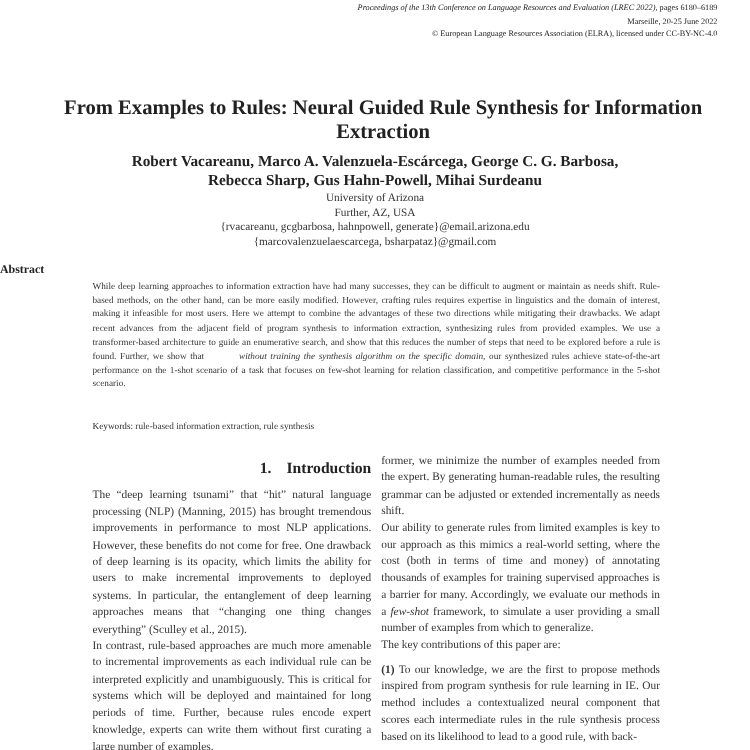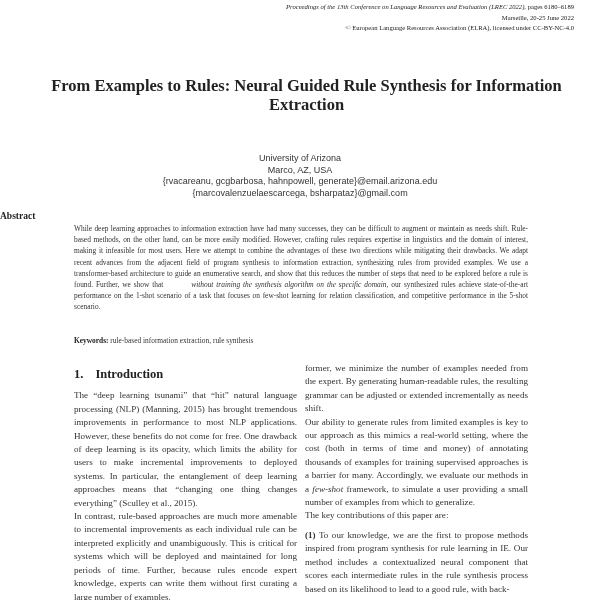--- a/index.html
+++ b/index.html
@@ -1,53 +1,55 @@
 <!DOCTYPE html>
 <html><head>
 <meta charset="utf-8">
 <style>
   html, body { margin:0; padding:0; background:#fff; }
   body { width:600px; height:600px; overflow:hidden; position:relative; font-family:"DejaVu Serif", "Liberation Serif", serif; color:#1a1a1a; }
   .hdr { position:absolute; right:26px; top:2px; text-align:right; font-family:"Liberation Serif", serif; font-size:6.6px; line-height:10.5px; color:#222; }
   .hdr .it { font-style:italic; }
   .title { position:absolute; left:13px; right:0; top:76px; text-align:center; font-family:"Liberation Serif", serif; font-weight:bold; font-size:16.5px; line-height:19px; color:#222; }
   .authors { position:absolute; left:0; right:0; top:122px; text-align:center; font-family:"Liberation Serif", serif; font-weight:bold; font-size:12.2px; line-height:15px; color:#222; }
-  .affil { position:absolute; left:0; right:0; top:153px; text-align:center; font-family:Liberation Sans, sans-serif; font-size:9px; line-height:11.5px; color:#333; }
+  .affil { position:absolute; left:0; right:0; top:153px; text-align:center; font-family:Liberation Serif, serif; font-size:9px; line-height:11.5px; color:#333; }
   .abs-h { position:absolute; left:0; right:0; top:211px; font-family:"Liberation Serif", serif; font-weight:bold; font-size:9.5px; color:#222; }
   .abs { position:absolute; left:74px; width:454px; top:223px; text-align:justify; font-family:"Liberation Serif", serif; font-size:7.4px; line-height:11.2px; color:#333; }
   .abs em { font-style:italic;margin-left:25px; }
   .kw { position:absolute; left:74px; top:336px; font-family:"Liberation Serif", serif; font-size:7.4px; color:#333; }
-  .kw b { font-weight:bold; color:#222; }
+  .kw b { font-weight:normal; color:#222; }
   .col { position:absolute; top:368px; width:223px; font-family:"Liberation Serif", serif; font-size:9.1px; line-height:13.4px; color:#333; text-align:justify; }
   .col.left { left:74px; }
   .col.right { left:305px; top:362px; }
-  .sec-h { text-align:left; font-weight:bold; font-size:12.5px; margin-bottom:8px; color:#222; }
+  .sec-h { text-align:right; font-weight:bold; font-size:12.5px; margin-bottom:8px; color:#222; }
   .sec-h .num { margin-right:12px; }
   p { margin:0; }
   .gap { height:6px; }
   .right em { font-style:italic; }
   .right b { font-weight:bold; }
 </style>
 </head>
 <body>
 
 <div class="hdr">
   <div><span class="it">Proceedings of the 13th Conference on Language Resources and Evaluation (LREC 2022)</span><span>, pages 6180–6189</span></div>
   <div>Marseille, 20-25 June 2022</div>
   <div>© European Language Resources Association (ELRA), licensed under CC-BY-NC-4.0</div>
 </div>
 
 <div class="title">From Examples to Rules: Neural Guided Rule Synthesis for Information Extraction</div>
 
 <div class="authors">
+  <div>Robert Vacareanu, Marco A. Valenzuela-Escárcega, George C. G. Barbosa,</div>
+  <div>Rebecca Sharp, Gus Hahn-Powell, Mihai Surdeanu</div>
 </div>
 
 <div class="affil">
   <div>University of Arizona</div>
-  <div>Marco, AZ, USA</div>
+  <div>Further, AZ, USA</div>
   <div>{rvacareanu, gcgbarbosa, hahnpowell, generate}@email.arizona.edu</div>
   <div>{marcovalenzuelaescarcega, bsharpataz}@gmail.com</div>
 </div>
 
 <div class="abs-h">Abstract</div>
 <div class="abs"><span>While deep learning approaches to information extraction have had many successes, they can be difficult to augment or maintain as needs shift. Rule-based methods, on the other hand, can be more easily modified. However, crafting rules requires expertise in linguistics and the domain of interest, making it infeasible for most users. Here we attempt to combine the advantages of these two directions while mitigating their drawbacks. We adapt recent advances from the adjacent field of program synthesis to information extraction, synthesizing rules from provided examples. We use a transformer-based architecture to guide an enumerative search, and show that this reduces the number of steps that need to be explored before a rule is found. Further, we show that </span><em>without training the synthesis algorithm on the specific domain</em><span>, our synthesized rules achieve state-of-the-art performance on the 1-shot scenario of a task that focuses on few-shot learning for relation classification, and competitive performance in the 5-shot scenario.</span></div>
 
 <div class="kw"><b>Keywords:</b><span> rule-based information extraction, rule synthesis</span></div>
 
 <div class="col left">

